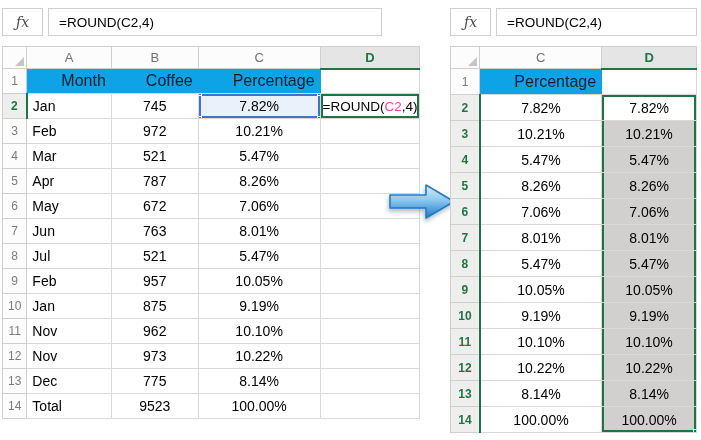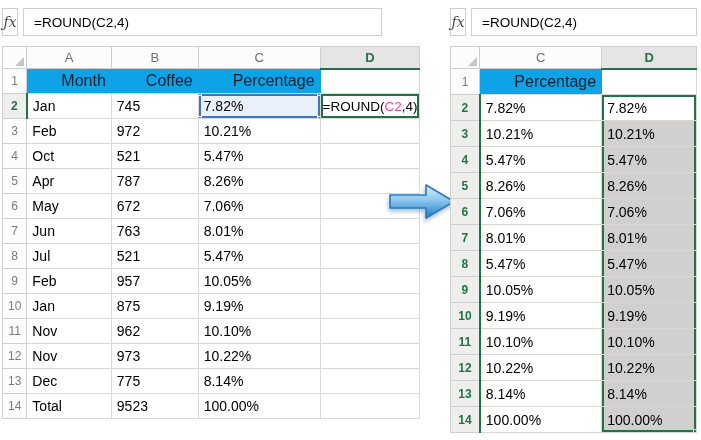--- a/index.html
+++ b/index.html
@@ -8,21 +8,21 @@
     width:701px; height:440px; position:relative; background:#ffffff;
     font-family:"Liberation Sans", sans-serif; overflow:hidden;
   }
   .panel { position:absolute; }
   .panel-left  { left:2px;  top:8px; width:380px; }
   .panel-right { left:450px; top:8px; width:247px; }
 
   
   .fbar { display:flex; height:28px; margin-bottom:10px; }
   .fxbox {
-    width:16px; border:1px solid #cfcfcf; margin-right:5px;
+    width:41px; border:1px solid #cfcfcf; margin-right:5px;
     display:flex; align-items:center; justify-content:center;
     font-family:"DejaVu Serif", serif; font-style:italic;
     font-size:14px; color:#4a4a4a; background:#fff;
   }
   .finput {
     flex:1; border:1px solid #cfcfcf; background:#fff;
     display:flex; align-items:center; padding-left:10px;
     font-size:13.5px; color:#000;
   }
 
@@ -51,21 +51,21 @@
     background:#fcfcfc; color:#7b7b7b; font-size:12px; text-align:center;
     border-color:#cfcfcf !important;
   }
   td.rowhdr.sel {
     background:#eeeeec; color:#217346; font-weight:bold;
     border-right:2px solid #217346 !important;
   }
 
   td { font-size:14px; padding:0 5px; color:#000; background:#fff; }
   td.txt { text-align:left; }
-  td.num { text-align:left; }
+  td.num { text-align:center; }
   td.blue {
     background:#0ea2e6; color:#0d1f2b; font-size:16px;
     border-color:#0ea2e6 #0ea2e6 #d8d8d8 #0ea2e6 !important;
     padding-left:34px;
   }
 
   
   td.refcell {
     position:relative; background:#eaf1fb;
     box-shadow: inset 0 0 0 2px #4472c4;
@@ -156,21 +156,21 @@
     </tr>
     <tr class="datarow">
       <td class="rowhdr">3</td>
       <td class="txt">Feb</td>
       <td class="num">972</td>
       <td class="num">10.21%</td>
       <td></td>
     </tr>
     <tr class="datarow">
       <td class="rowhdr">4</td>
-      <td class="txt">Oct</td>
+      <td class="txt">Mar</td>
       <td class="num">521</td>
       <td class="num">5.47%</td>
       <td></td>
     </tr>
     <tr class="datarow">
       <td class="rowhdr">5</td>
       <td class="txt">Apr</td>
       <td class="num">787</td>
       <td class="num">8.26%</td>
       <td></td>

